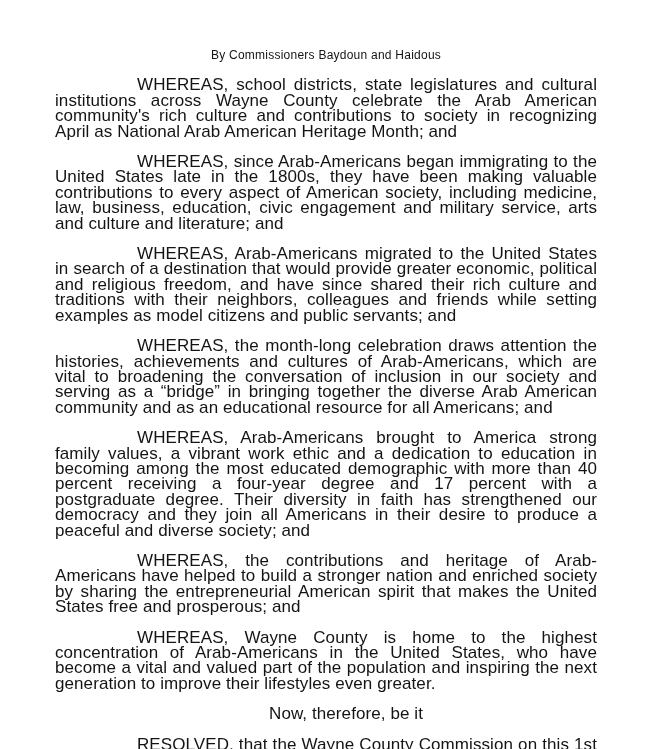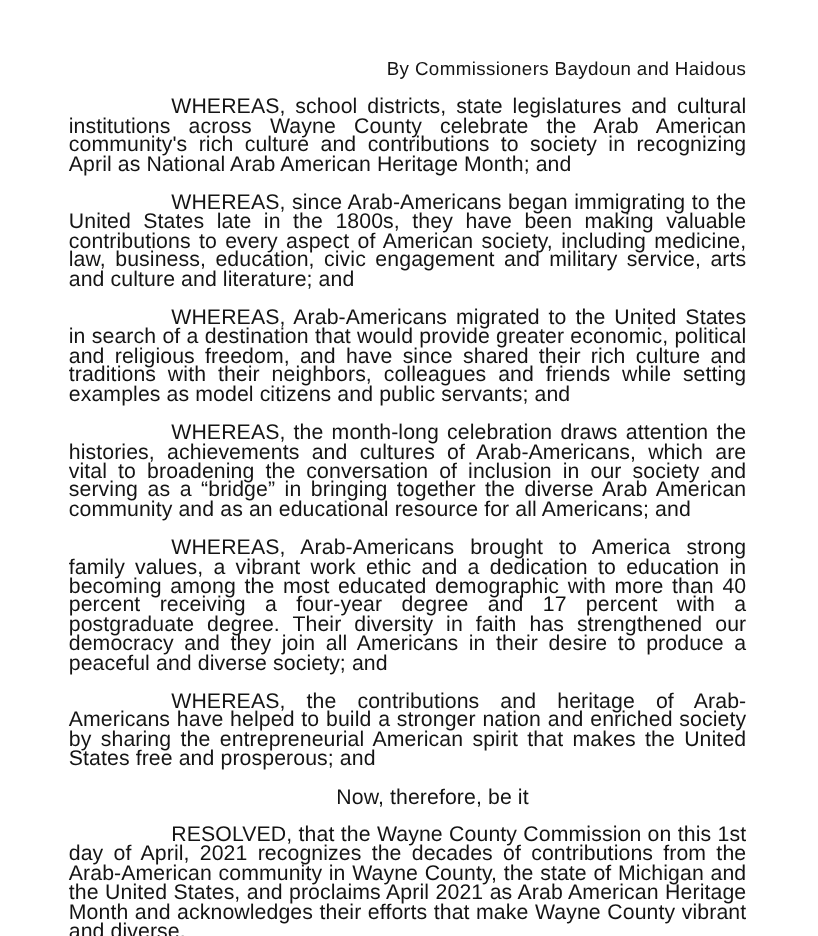--- a/index.html
+++ b/index.html
@@ -19,22 +19,22 @@
     overflow: hidden;
     box-sizing: border-box;
   }
   .doc-body {
     position: absolute;
     left: 55px;
     top: 48px;
     width: 542px;
   }
   .doc-title {
-    text-align: right;
-    font-size: 15px;
+    text-align: center;
+    font-size: 12px;
     line-height: 15.4px;
     color: #141414;
     margin: 0 0 14px 0;
     letter-spacing: 0.02em;
   }
   p.clause {
     margin: 0 0 15px 0;
     font-size: 17px;
     line-height: 15.4px;
     color: #141414;
@@ -66,19 +66,20 @@
     <p class="clause">WHEREAS, since Arab-Americans began immigrating to the United States late in the 1800s, they have been making valuable contributions to every aspect of American society, including medicine, law, business, education, civic engagement and military service, arts and culture and literature; and</p>
 
     <p class="clause">WHEREAS, Arab-Americans migrated to the United States in search of a destination that would provide greater economic, political and religious freedom, and have since shared their rich culture and traditions with their neighbors, colleagues and friends while setting examples as model citizens and public servants; and</p>
 
     <p class="clause">WHEREAS, the month-long celebration draws attention the histories, achievements and cultures of Arab-Americans, which are vital to broadening the conversation of inclusion in our society and serving as a “bridge” in bringing together the diverse Arab American community and as an educational resource for all Americans; and</p>
 
     <p class="clause">WHEREAS, Arab-Americans brought to America strong family values, a vibrant work ethic and a dedication to education in becoming among the most educated demographic with more than 40 percent receiving a four-year degree and 17 percent with a postgraduate degree. Their diversity in faith has strengthened our democracy and they join all Americans in their desire to produce a peaceful and diverse society; and</p>
 
     <p class="clause">WHEREAS, the contributions and heritage of Arab-Americans have helped to build a stronger nation and enriched society by sharing the entrepreneurial American spirit that makes the United States free and prosperous; and</p>
 
+    <p class="clause">WHEREAS, Wayne County is home to the highest concentration of Arab-Americans in the United States, who have become a vital and valued part of the population and inspiring the next generation to improve their lifestyles even greater.</p>
 
     <p class="clause short-indent">Now, therefore, be it</p>
 
     <p class="clause">RESOLVED, that the Wayne County Commission on this 1st day of April, 2021 recognizes the decades of contributions from the Arab-American community in Wayne County, the state of Michigan and the United States, and proclaims April 2021 as Arab American Heritage Month and acknowledges their efforts that make Wayne County vibrant and diverse.</p>
 
   </div>
 </div>
 
 </body></html>

